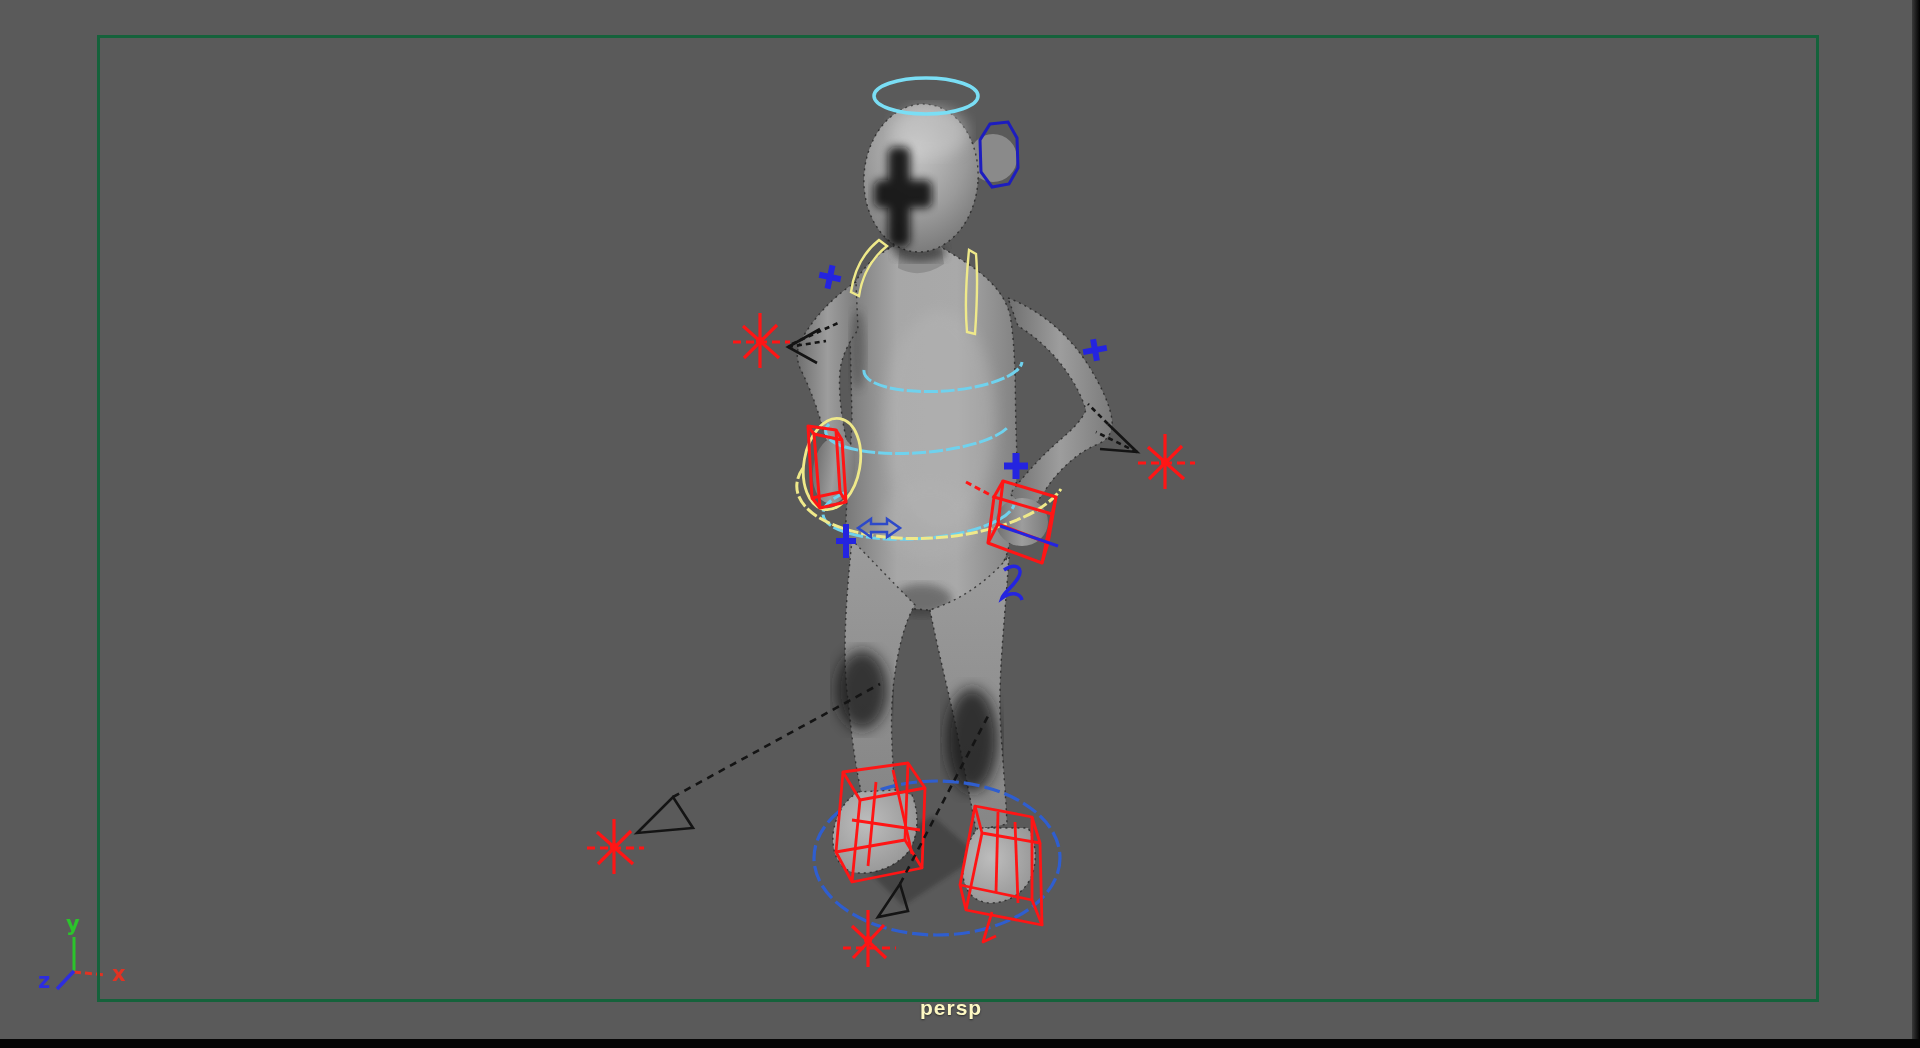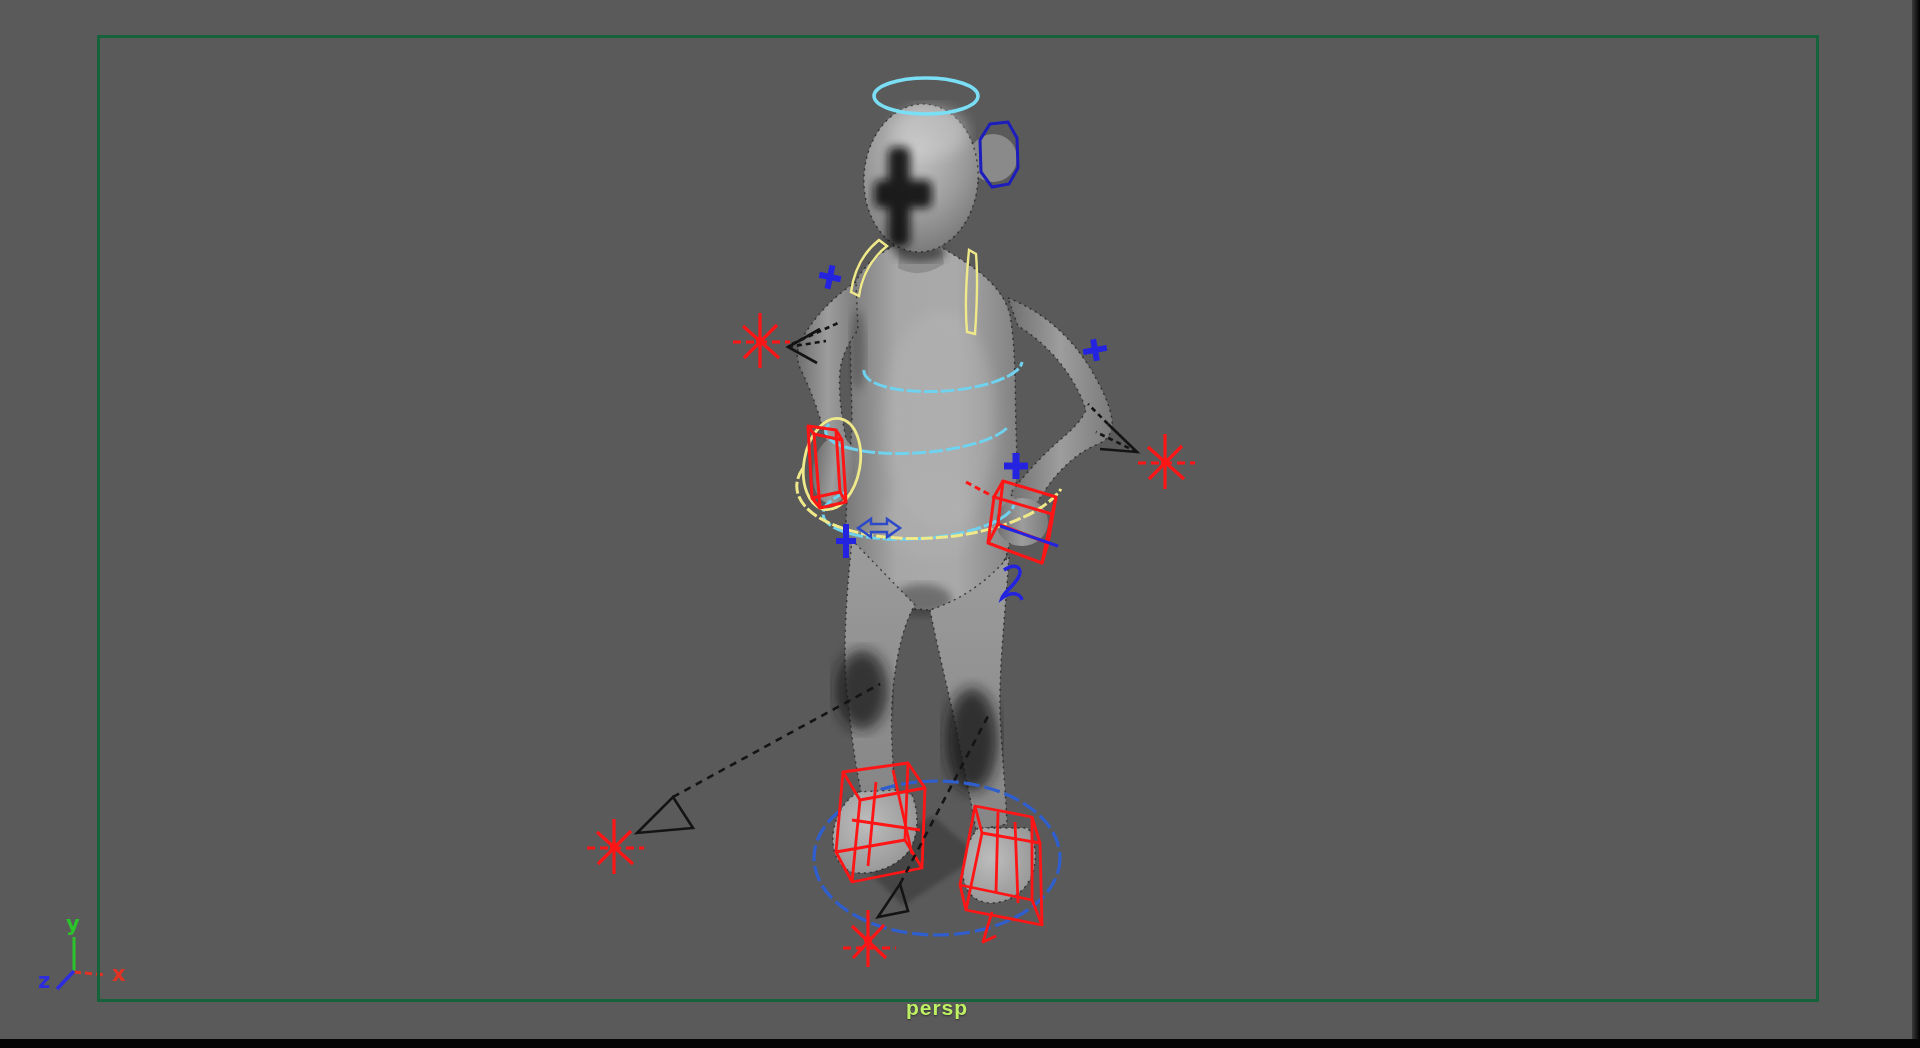--- a/index.html
+++ b/index.html
@@ -3,22 +3,22 @@
 <meta charset="utf-8">
 <style>
   html,body{margin:0;padding:0;background:#000;}
   .stage{position:relative;width:1920px;height:1048px;background:#5a5a5a;overflow:hidden;
          font-family:"Liberation Sans",sans-serif;}
   .panel-border{position:absolute;left:97px;top:35px;width:1722px;height:967px;
                 border:3px solid #15623b;pointer-events:none;box-sizing:border-box;}
   .right-strip{position:absolute;right:0;top:0;width:8px;height:100%;
                background:linear-gradient(to right,#3a3a3a,#000);}
   .bottom-strip{position:absolute;left:0;bottom:0;width:100%;height:9px;background:#060606;}
-  .cam-label{position:absolute;left:877px;top:996px;width:120px;text-align:center;
-             font-size:21px;font-weight:bold;color:#bef264;letter-spacing:1px;
+  .cam-label{position:absolute;left:920px;top:996px;width:120px;
+             font-size:21px;font-weight:bold;color:#fef9c3;letter-spacing:1px;
              text-shadow:0 1px 2px rgba(0,0,0,.5);}
   svg{position:absolute;left:0;top:0;}
   .sil{stroke:#1e1e1e;stroke-width:1.4;stroke-dasharray:2 4;stroke-opacity:.75;}
 </style>
 </head>
 <body>
 
 <div class="stage">
 
 <svg width="1920" height="1048" viewBox="0 0 1920 1048">

